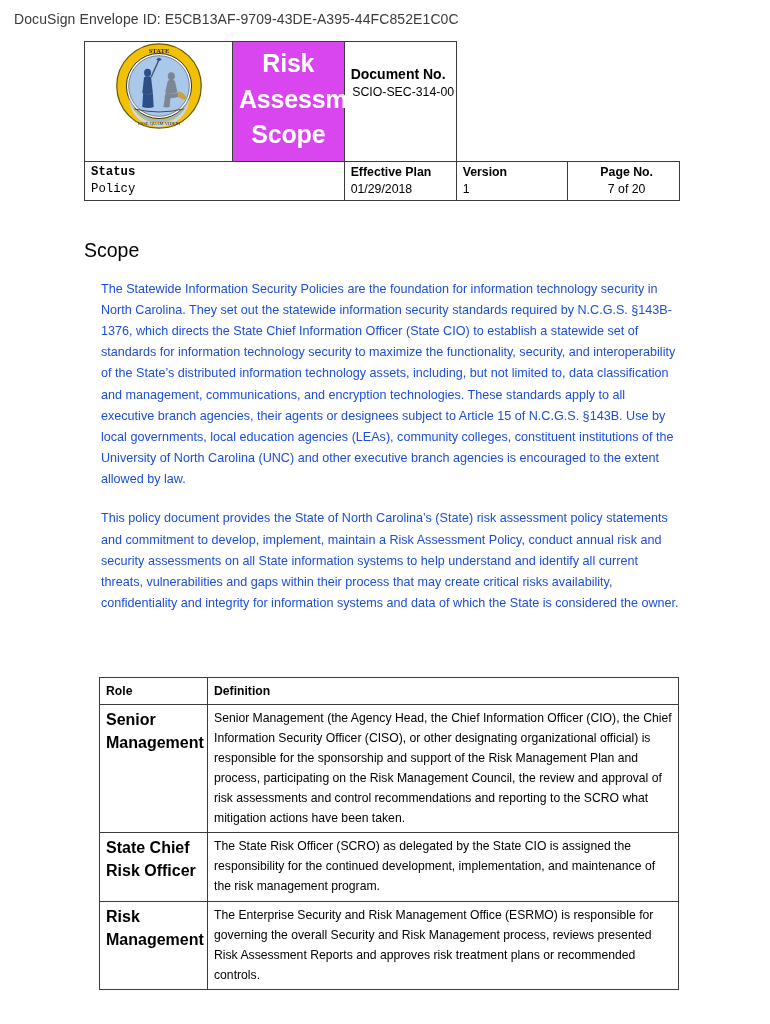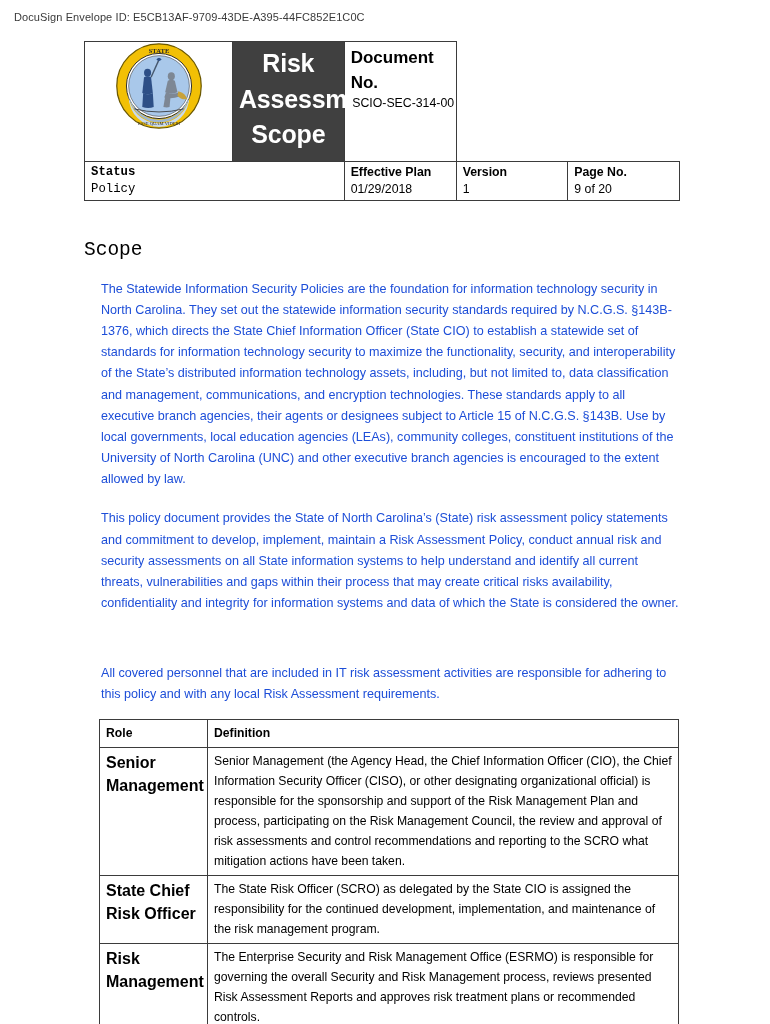--- a/index.html
+++ b/index.html
@@ -13,21 +13,21 @@
     font-family: "Liberation Sans", sans-serif;
     color: #000000;
     overflow: hidden;
   }
 
   
   .docusign-bar {
     position: absolute;
     top: 11px; left: 14px;
     font-family: "Liberation Sans", sans-serif;
-    font-size: 11px;
+    font-size: 14px;
     color: #3a3a3a;
     letter-spacing: 0.1px;
     white-space: nowrap;
     text-align: right;
   }
 
   
   .page {
     position: absolute;
     left: 84px; top: 41px;
@@ -46,77 +46,77 @@
     vertical-align: top;
   }
   .cell-seal {
     width: 148px;
     height: 103px;
     text-align: center;
     vertical-align: middle;
     background: #ffffff;
   }
   .cell-title {
-    background: #404040;
+    background: #d946ef;
     text-align: center;
     vertical-align: middle;
     padding: 4px 6px 8px 6px !important;
   }
   .title-line {
     color: #ffffff;
     font-weight: bold;
     font-size: 25px;
     line-height: 1.42;
     letter-spacing: -0.2px;
   }
   .cell-docno {
     width: 112px;
     padding: 4px 0 0 6px !important;
   }
   .docno-label {
     font-weight: bold;
-    font-size: 17px;
+    font-size: 14px;
     line-height: 1.45;
+    margin-top: 18px;
   }
   .docno-value {
     font-size: 12.3px;
     line-height: 1.45;
     text-align: center;
   }
   .hdr-label {
     font-weight: bold;
     font-size: 12.3px;
     line-height: 1.42;
   }
   .hdr-value {
     font-size: 12.3px;
     line-height: 1.42;
   }
   .cell-status   { padding: 2px 0 2px 6px !important; font-family: Liberation Mono, monospace; }
   .cell-effdate  { width: 88px;  padding: 2px 0 2px 6px !important; }
   .cell-version  { width: 79px;  padding: 2px 0 2px 6px !important; }
-  .cell-pageno   { width: 112px; padding: 2px 0 2px 6px !important; }
+  .cell-pageno   { width: 112px; padding: 2px 0 2px 6px !important; text-align: center; }
 
   
   .seal {
     width: 88px; height: 88px;
     position: relative;
     display: inline-block;
   }
   .seal svg { display: block; }
 
   
   h2.section-heading {
     font-size: 19.5px;
     font-weight: normal;
     margin: 0;
     padding: 0;
     line-height: 1.2;
     color: #000;
-    font-family: Liberation Mono, monospace;
   }
   .para {
     font-size: 12.6px;
     line-height: 1.68;
     text-align: left;
     margin: 0;
     color: #1d4ed8;
   }
   .indent { margin-left: 17px; }
 
@@ -218,36 +218,35 @@
       <td class="cell-effdate">
         <div class="hdr-label">Effective Plan</div>
         <div class="hdr-value">01/29/2018</div>
       </td>
       <td class="cell-version">
         <div class="hdr-label">Version</div>
         <div class="hdr-value">1</div>
       </td>
       <td class="cell-pageno">
         <div class="hdr-label">Page No.</div>
-        <div class="hdr-value">9 of 20</div>
+        <div class="hdr-value">7 of 20</div>
       </td>
     </tr>
   </tbody>
     </table>
 
   <div class="spacer-scope-head"></div>
   <h2 class="section-heading">Scope</h2>
   <div class="spacer-after-scope-head"></div>
   <p class="para indent">The Statewide Information Security Policies are the foundation for information technology security in North Carolina. They set out the statewide information security standards required by N.C.G.S. §143B-1376, which directs the State Chief Information Officer (State CIO) to establish a statewide set of standards for information technology security to maximize the functionality, security, and interoperability of the State’s distributed information technology assets, including, but not limited to, data classification and management, communications, and encryption technologies. These standards apply to all executive branch agencies, their agents or designees subject to Article 15 of N.C.G.S. §143B. Use by local governments, local education agencies (LEAs), community colleges, constituent institutions of the University of North Carolina (UNC) and other executive branch agencies is encouraged to the extent allowed by law.</p>
   <div class="spacer-between-paras"></div>
   <p class="para indent">This policy document provides the State of North Carolina’s (State) risk assessment policy statements and commitment to develop, implement, maintain a Risk Assessment Policy, conduct annual risk and security assessments on all State information systems to help understand and identify all current threats, vulnerabilities and gaps within their process that may create critical risks availability, confidentiality and integrity for information systems and data of which the State is considered the owner.</p>
 
   <div class="spacer-before-resp"></div>
   <div class="spacer-after-resp-head"></div>
-  <p class="para indent">All covered personnel that are included in IT risk assessment activities are responsible for adhering to this policy and with any local Risk Assessment requirements.</p>
   <div class="spacer-before-roles"></div>
 
   <table class="roles-table">
     <tbody>
         <tr>
       <td class="col-role">
         <span class="role-head">Role</span>
       </td>
       <td>
         <span class="def-head">Definition</span>

